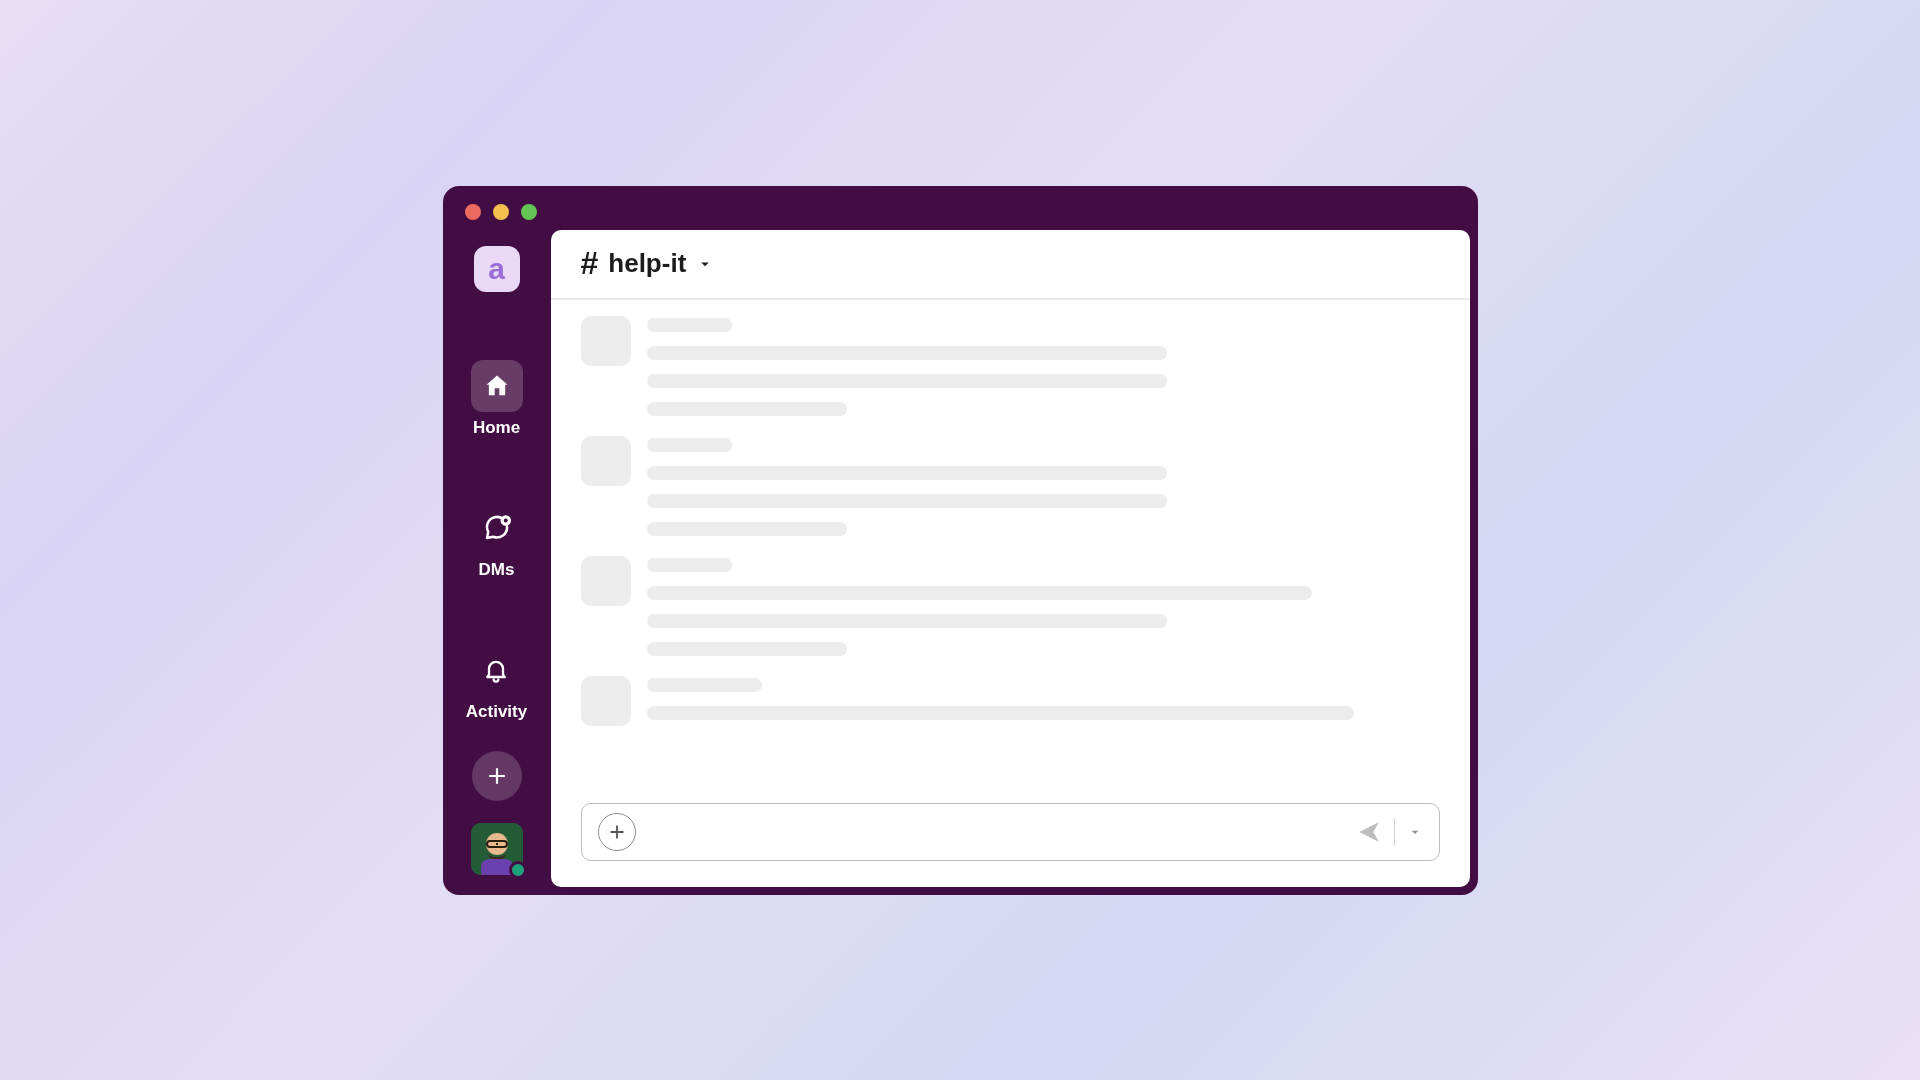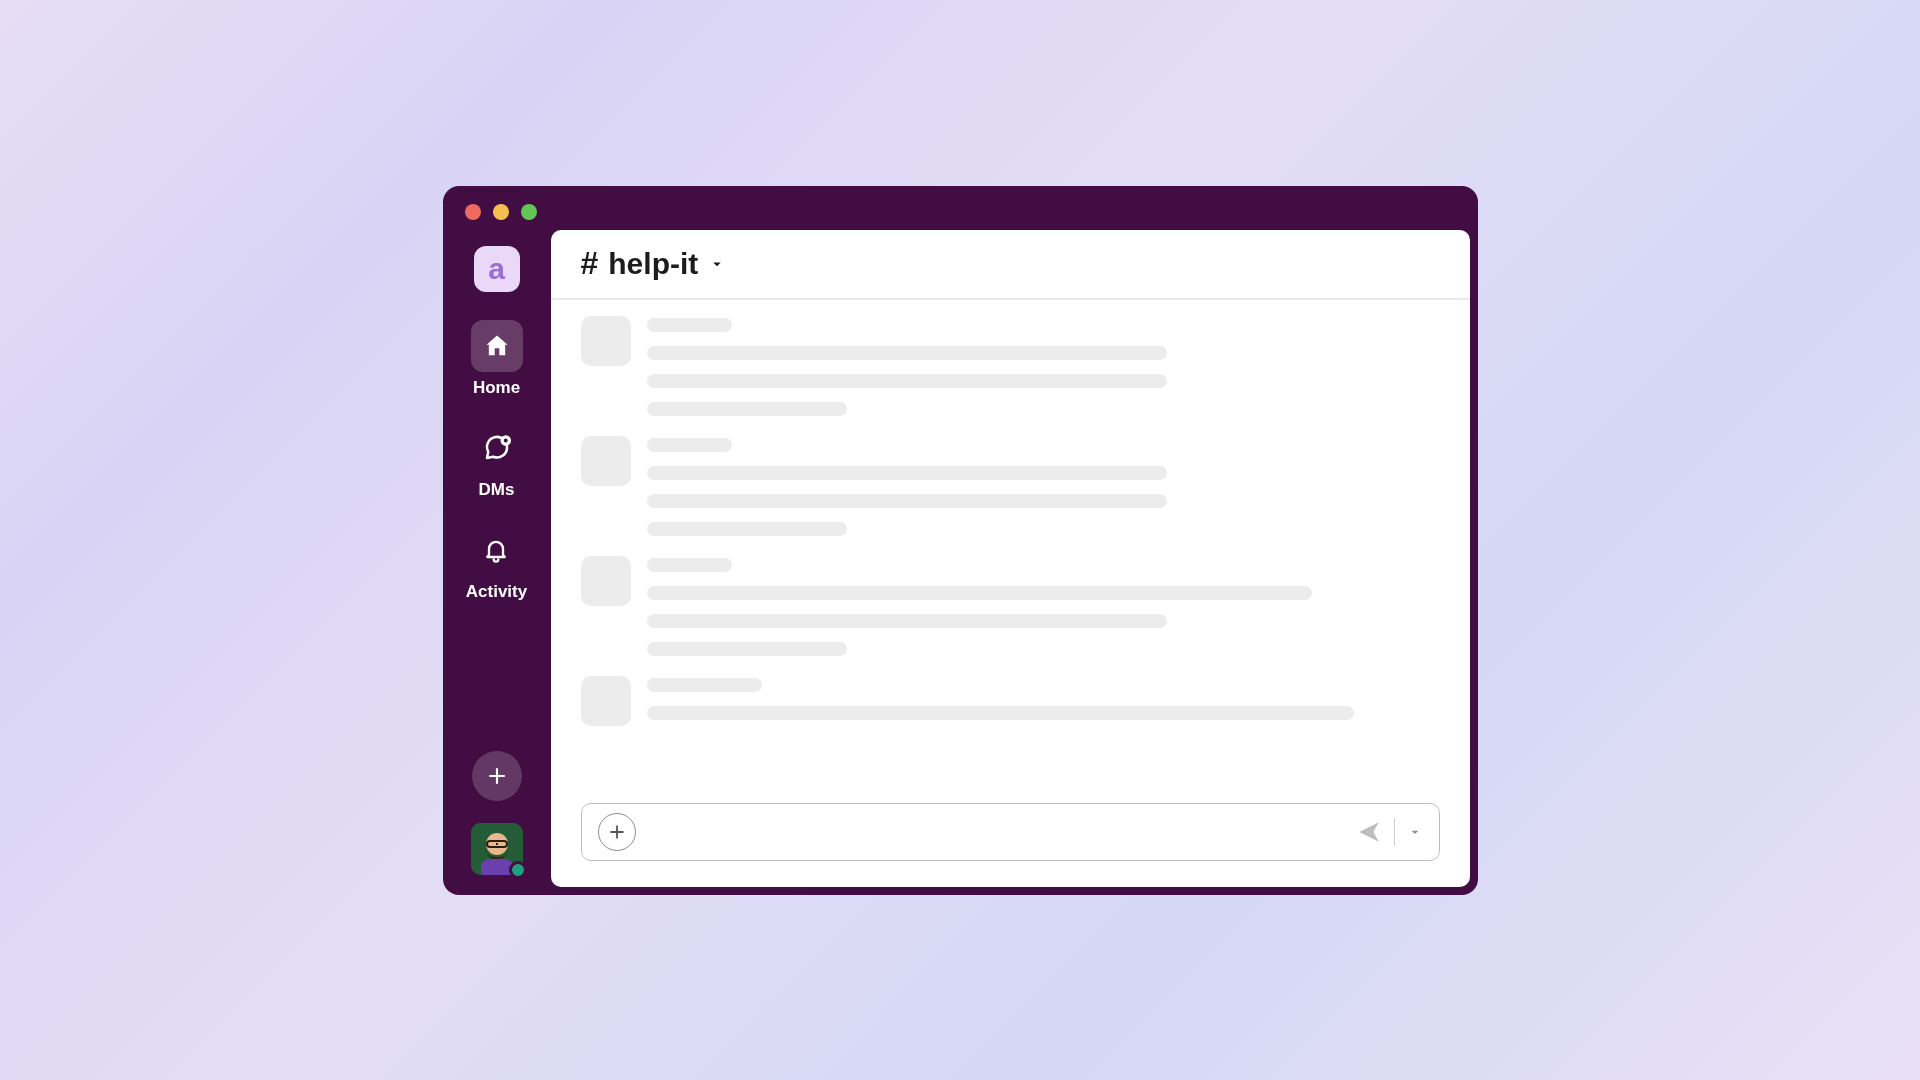--- a/index.html
+++ b/index.html
@@ -45,21 +45,21 @@
     flex-direction:column;
     align-items:center;
     color:#fff;
   }
   .workspace-icon {
     width:46px;height:46px;border-radius:12px;
     background:#e9d8f7;color:#9b6dd7;
     display:flex;align-items:center;justify-content:center;
     font-size:30px;font-weight:700;margin-bottom:28px;
   }
-  .nav-item{display:flex;flex-direction:column;align-items:center;gap:6px;margin-bottom:24px;cursor:pointer;}
+  .nav-item{display:flex;flex-direction:column;align-items:center;gap:6px;margin-bottom:24px;cursor:pointer;margin-top:40px;}
   .nav-icon-box{width:52px;height:52px;border-radius:12px;display:flex;align-items:center;justify-content:center;}
   .nav-item.active .nav-icon-box{background:rgba(255,255,255,0.2);}
   .nav-label{font-size:17px;font-weight:600;}
   .sidebar-spacer{flex:1;}
   .compose-btn{width:50px;height:50px;border-radius:50%;background:rgba(255,255,255,0.18);display:flex;align-items:center;justify-content:center;margin-bottom:22px;cursor:pointer;}
   .avatar-wrap{position:relative;margin-bottom:20px;}
   .avatar{width:52px;height:52px;border-radius:10px;overflow:hidden;background:linear-gradient(135deg,#2a713f,#1e4d2b);}
   .presence{position:absolute;bottom:-4px;right:-4px;width:18px;height:18px;border-radius:50%;background:#1ea27e;border:3px solid #420d42;}
 
   
@@ -69,21 +69,21 @@
     background:#fff;
     border-radius:10px;
     display:flex;flex-direction:column;
     overflow:hidden;
   }
   .channel-header{
     height:70px;flex:none;display:flex;align-items:center;gap:10px;
     padding:0 30px;border-bottom:2px solid #eaeaea;
   }
   .hash{font-size:32px;font-weight:800;color:#1d1c1d;}
-  .channel-name{font-size:30px;font-weight:800;color:#1d1c1d;}
+  .channel-name{font-size:26px;font-weight:800;color:#1d1c1d;}
 
   .messages{flex:1;overflow:hidden;padding:16px 30px 4px 30px;}
   .msg{display:flex;gap:16px;margin-bottom:20px;}
   .msg-avatar{width:50px;height:50px;border-radius:10px;background:#ececec;flex:none;}
   .msg-body{display:flex;flex-direction:column;gap:14px;padding-top:2px;}
   .ph{height:14px;border-radius:7px;background:#ececec;}
 
   .composer{flex:none;padding:0 30px 26px 30px;}
   .composer-box{height:58px;border:1px solid #bdbdbd;border-radius:10px;display:flex;align-items:center;padding:0 16px;gap:12px;}
   .composer-plus{width:38px;height:38px;border-radius:50%;border:1.5px solid #8d8d8d;display:flex;align-items:center;justify-content:center;cursor:pointer;}

